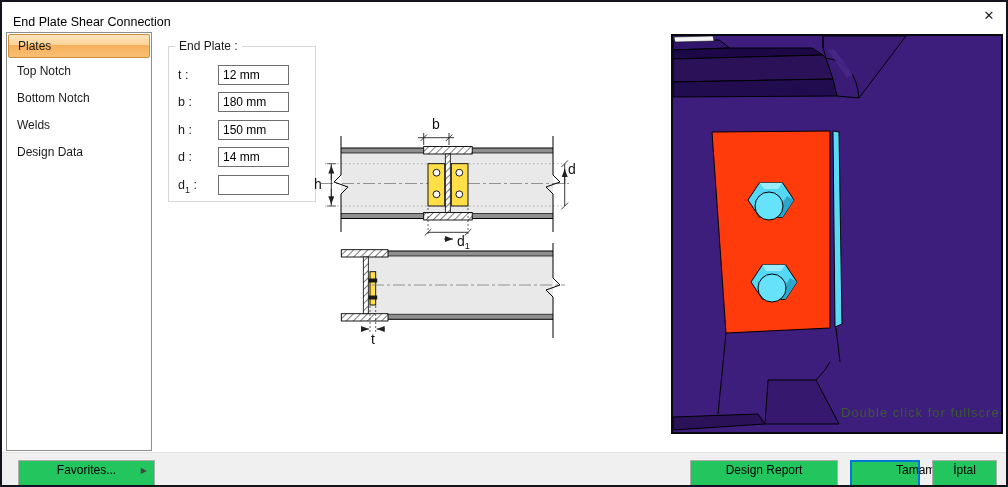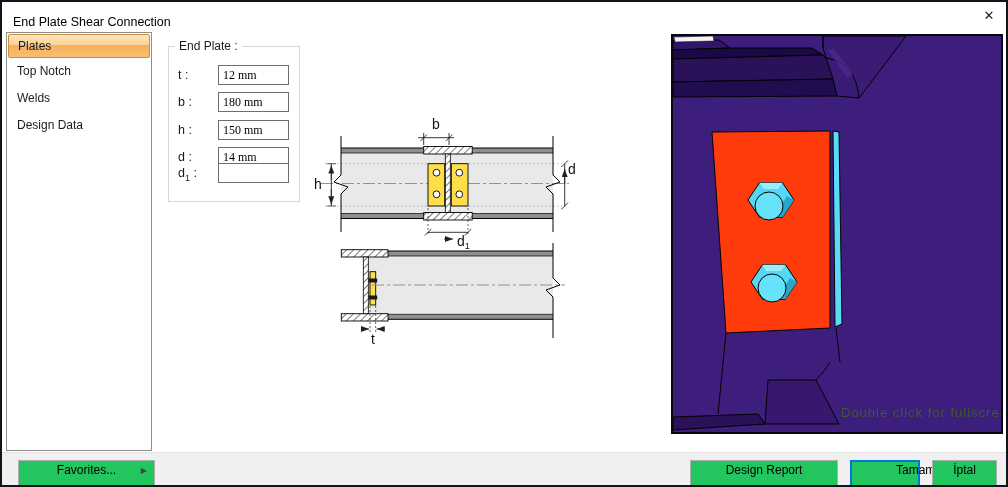--- a/index.html
+++ b/index.html
@@ -10,27 +10,27 @@
   .close-btn{position:absolute;right:7px;top:4px;width:20px;height:20px;text-align:center;line-height:20px;
              font-size:13px;color:#222;cursor:pointer;}
   
   .sidebar{position:absolute;left:4px;top:30px;width:146px;height:419px;background:#fff;
            border:1px solid #8e8e8e;box-sizing:border-box;}
   .side-item{height:27px;line-height:27px;padding-left:10px;font-size:12px;color:#1a1a1a;cursor:pointer;}
   .side-item.selected{margin:1px 1px 0 1px;height:22px;line-height:22px;padding-left:9px;
            border:1px solid #c98f3e;border-radius:2px;
            background:linear-gradient(#fde5bd,#fcd296 45%,#f7b05b 46%,#f9be74);}
   
-  .group{position:absolute;left:166px;top:44px;width:132px;height:156px;border:1px solid #d6d6d6;box-sizing:border-box;}
+  .group{position:absolute;left:166px;top:44px;width:148px;height:156px;border:1px solid #d6d6d6;box-sizing:border-box;}
   .legend{position:absolute;top:-8px;left:6px;background:#fff;padding:0 4px;font-size:12px;color:#1a1a1a;white-space:nowrap;}
   .frow{position:absolute;left:0;width:100%;height:20px;}
   .flabel{position:absolute;left:9px;top:3px;font-size:12.5px;color:#1a1a1a;}
   .flabel sub{font-size:9px;}
   .frow input{position:absolute;left:49px;top:0;width:71px;height:20px;border:1px solid #6e6e6e;
-              font-size:12px;padding:1px 4px;box-sizing:border-box;font-family:Liberation Serif, serif;color:#000;background:#fff;}
+              font-size:12px;padding:1px 4px;box-sizing:border-box;font-family:Liberation Sans, sans-serif;color:#000;background:#fff;}
   
   .diagram{position:absolute;left:305px;top:110px;width:288px;height:248px;}
   .dim-label{font-size:14px;fill:#111;}
   
   .viewport{position:absolute;left:669px;top:32px;width:332px;height:400px;border:2px solid #08080f;
             box-sizing:border-box;background:#3e1e7c;cursor:pointer;}
   
   .footer{position:absolute;left:0;bottom:0;width:1004px;height:32px;background:#f0f0f0;border-top:1px solid #e3e3e3;}
   .btn{position:absolute;top:7px;height:30px;background:#22c55e;border:1px solid #adadad;box-sizing:border-box;
        font-size:12px;color:#000;text-align:center;line-height:18px;cursor:pointer;font-family:Liberation Sans, sans-serif;}
@@ -44,20 +44,21 @@
 <body>
 
 <div class="dialog">
 
   <div class="title">End Plate Shear Connection</div>
   <div class="close-btn">✕</div>
 
   <div class="sidebar">
     <div class="side-item selected">Plates</div>
     <div class="side-item">Top Notch</div>
+    <div class="side-item">Bottom Notch</div>
     <div class="side-item">Welds</div>
     <div class="side-item">Design Data</div>
   </div>
 
   <div class="group">
     <div class="legend">End Plate :</div>
     <div class="frow" style="top:18px;">
       <span class="flabel">t :</span>
       <input value="12 mm" style="">
     </div>
@@ -66,21 +67,21 @@
       <input value="180 mm" style="">
     </div>
     <div class="frow" style="top:73px;">
       <span class="flabel">h :</span>
       <input value="150 mm" style="">
     </div>
     <div class="frow" style="top:100px;">
       <span class="flabel">d :</span>
       <input value="14 mm" style="">
     </div>
-    <div class="frow" style="top:116px;">
+    <div class="frow" style="top:128px;">
       <span class="flabel"><span>d</span><sub>1</sub><span> :</span></span>
       <input value="" style="">
     </div>
   </div>
 
   <svg class="diagram" viewBox="0 0 288 248">
     <defs>
       <pattern id="hatch" width="5" height="5" patternTransform="rotate(45)" patternUnits="userSpaceOnUse">
         <rect width="5" height="5" fill="#fff"></rect>
         <line x1="0" y1="0" x2="0" y2="5" stroke="#333" stroke-width="1.3"></line>

